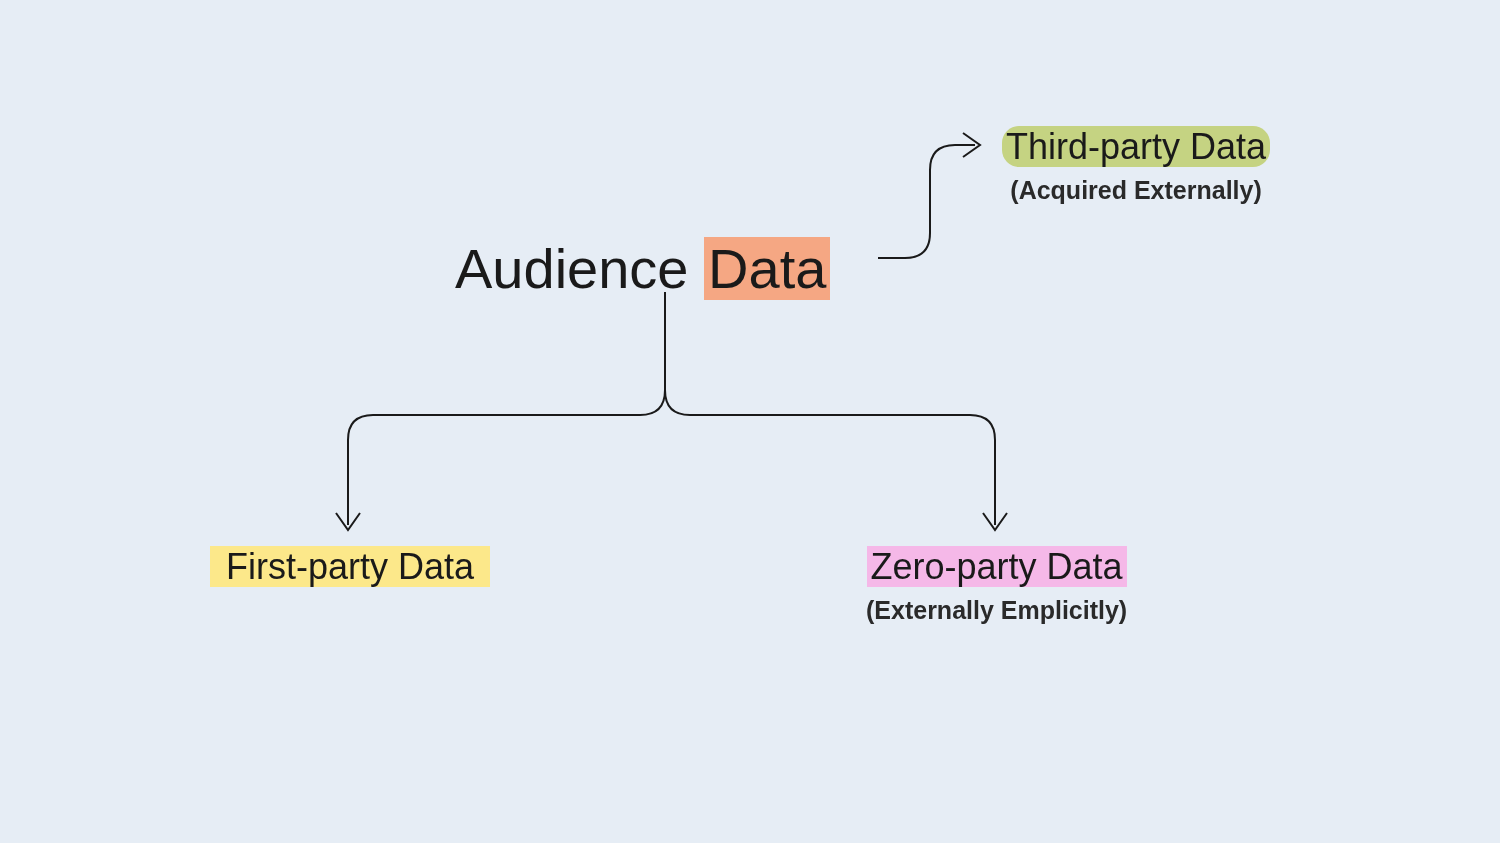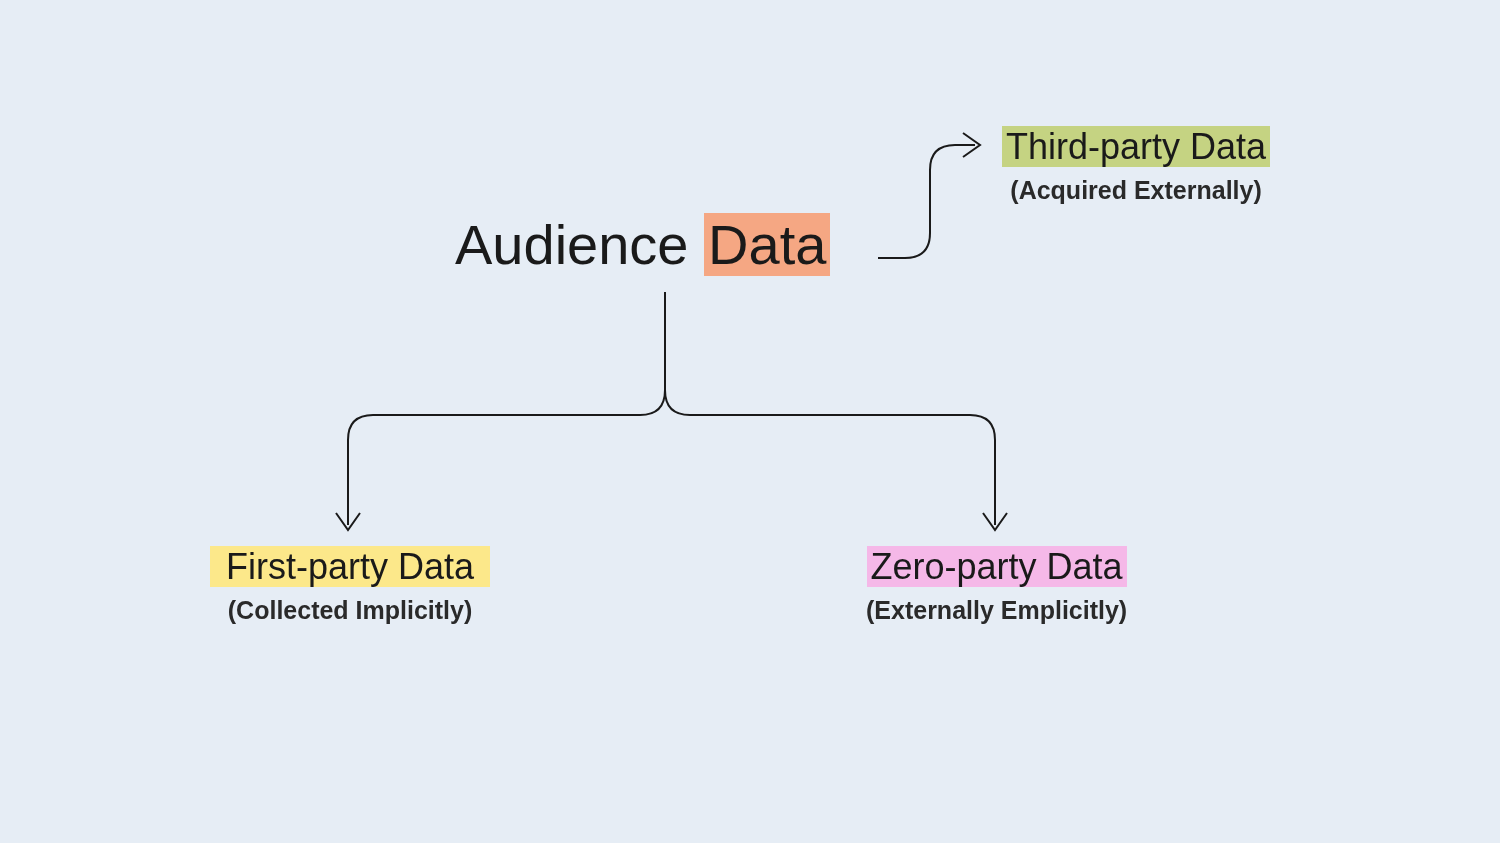--- a/index.html
+++ b/index.html
@@ -44,20 +44,21 @@
       color: #1a1a1a;
       white-space: nowrap;
     }
     .highlight-orange {
       background: #f5a783;
       padding: 0 4px;
     }
     .highlight-green {
       background: #c5d382;
       padding: 0 4px;
+      border-radius: 17px;
     }
     .highlight-yellow {
       background: #fce88a;
       padding: 0 16px;
       text-align: center;
     }
     .highlight-pink {
       background: #f5b8e8;
       padding: 0 4px;
     }
@@ -90,38 +91,37 @@
     <path class="connector-path" d="M 878 258 L 905 258 Q 930 258 930 233 L 930 170 Q 930 145 955 145 L 975 145"></path>
     <path class="arrowhead" d="M 963 133 L 980 145 L 963 157"></path>
 
     <path class="connector-path" d="M 665 292 L 665 390 Q 665 415 640 415 L 373 415 Q 348 415 348 440 L 348 525"></path>
     <path class="arrowhead" d="M 336 513 L 348 530 L 360 513"></path>
 
     <path class="connector-path" d="M 665 390 Q 665 415 690 415 L 970 415 Q 995 415 995 440 L 995 525"></path>
     <path class="arrowhead" d="M 983 513 L 995 530 L 1007 513"></path>
   </svg>
 
-  <div class="node" style="left: 455px; top: 212px;">
+  <div class="node" style="left: 455px; top: 236px;">
     <span class="root-title">
       <span>Audience </span><span class="highlight-orange">Data</span>
     </span>
   </div>
 
   <div class="node" style="left: 1002px; top: 125px;">
     <div class="node-title">
       <span class="highlight-green">Third-party Data</span>
     </div>
     <div class="node-subtitle">(Acquired Externally)</div>
   </div>
 
   <div class="node" style="left: 210px; top: 545px;">
     <div class="node-title">
       <span class="highlight-yellow">First-party Data</span>
     </div>
-    <div class="node-subtitle">(Collected Implicitly)</div>
   </div>
 
   <div class="node" style="left: 866px; top: 545px;">
     <div class="node-title">
       <span class="highlight-pink">Zero-party Data</span>
     </div>
     <div class="node-subtitle">(Externally Emplicitly)</div>
   </div>
 
 </div>

